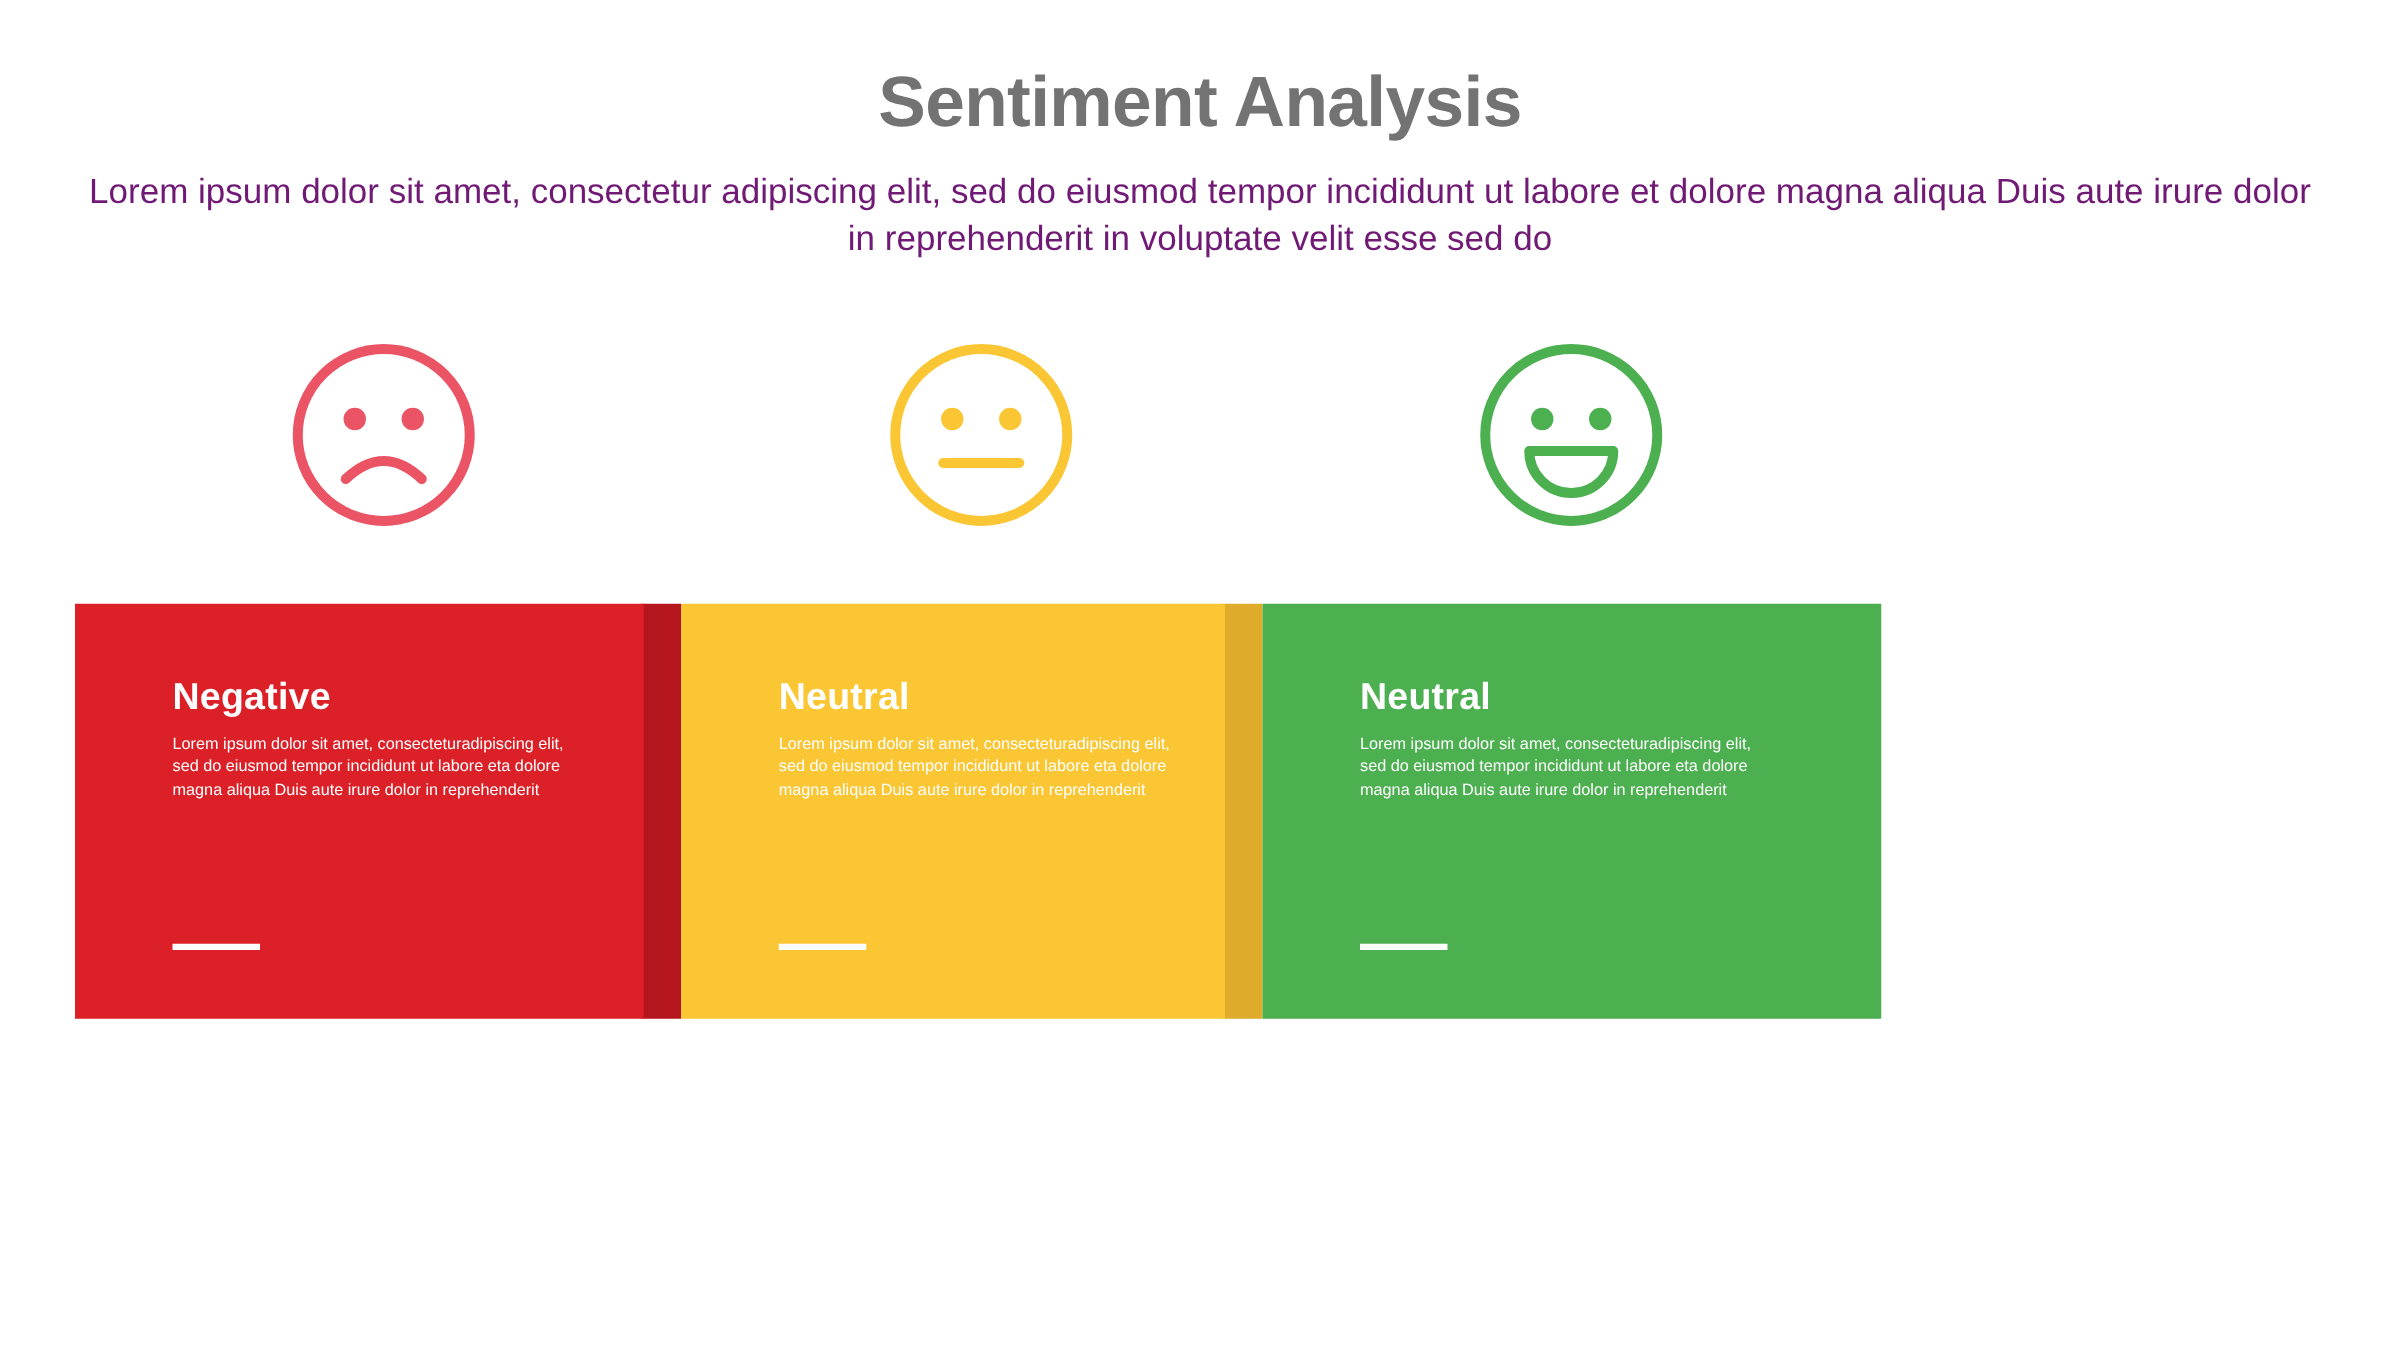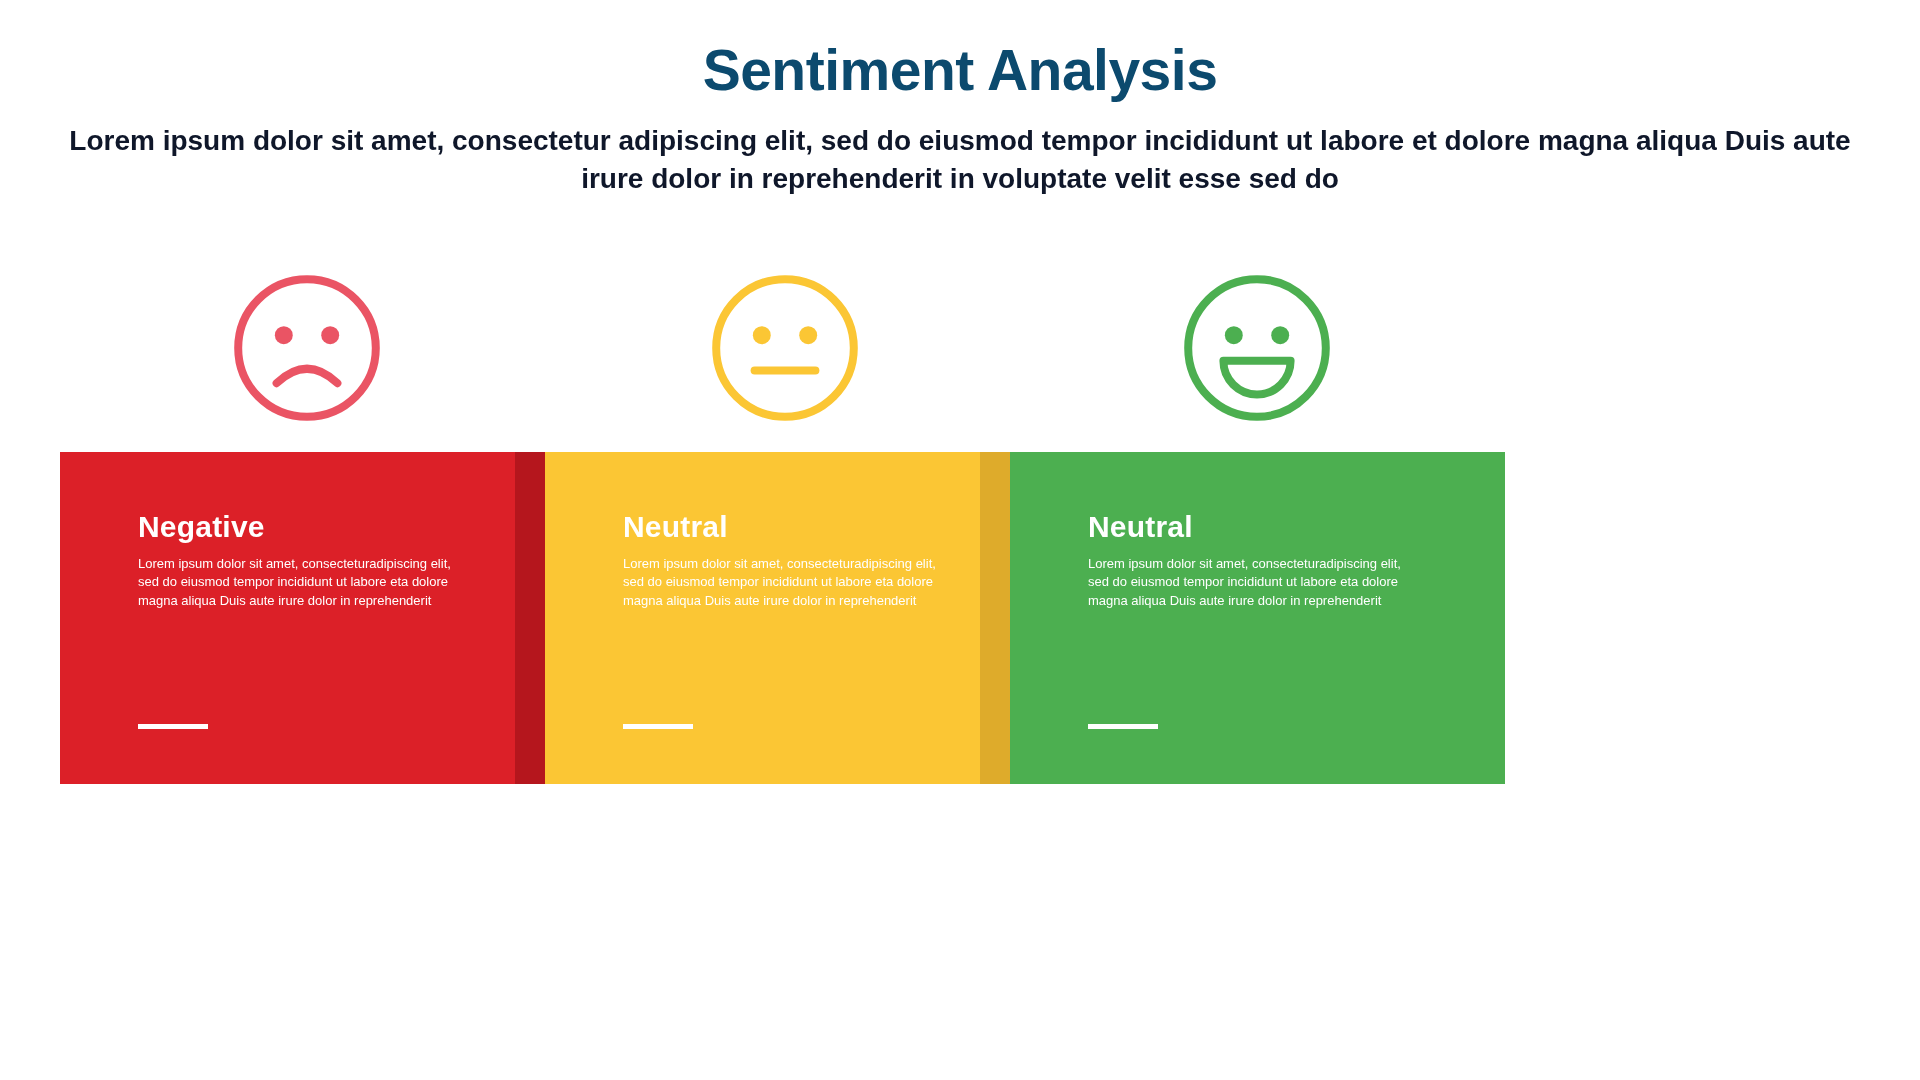--- a/index.html
+++ b/index.html
@@ -24,31 +24,31 @@
   .header {
     position: absolute;
     top: 34px;
     left: 0;
     width: 1920px;
     text-align: center;
   }
   .title {
     font-size: 57px;
     font-weight: 700;
-    color: #0c4a6e;
+    color: #737373;
     letter-spacing: -0.5px;
     line-height: 1.15;
-    margin: 4px;
+    margin: 16px;
   }
   .subtitle {
     margin: 18px auto 0 auto;
     width: 1790px;
     font-size: 28px;
-    font-weight: 700;
-    color: #0f172a;
+    font-weight: 400;
+    color: #701a75;
     line-height: 1.38;
   }
 
   
   .faces {
     position: absolute;
     top: 268px;
     left: 60px;
     width: 1800px;
     height: 165px;
@@ -60,21 +60,21 @@
     height: 160px;
   }
   .face svg { display: block; width: 160px; height: 160px; }
   .face-negative { left: 167px; }
   .face-neutral  { left: 645px; }
   .face-positive { left: 1117px; }
 
   
   .cards {
     position: absolute;
-    top: 452px;
+    top: 483px;
     left: 60px;
     width: 1245px;
     height: 332px;
     border-radius: 18px;
   }
   .card {
     position: absolute;
     top: 0;
     height: 332px;
     box-sizing: border-box;

